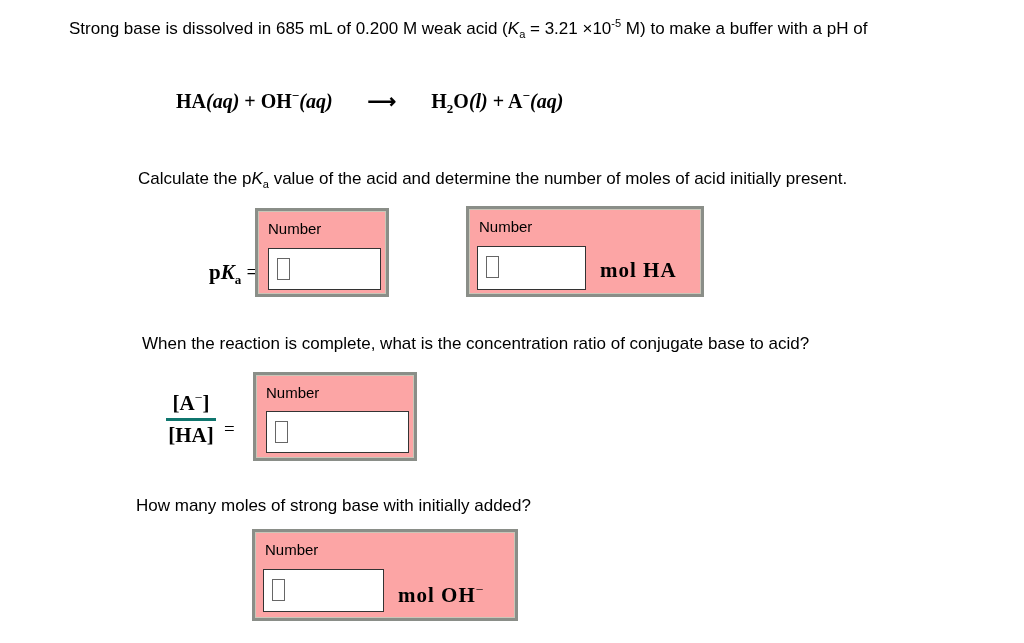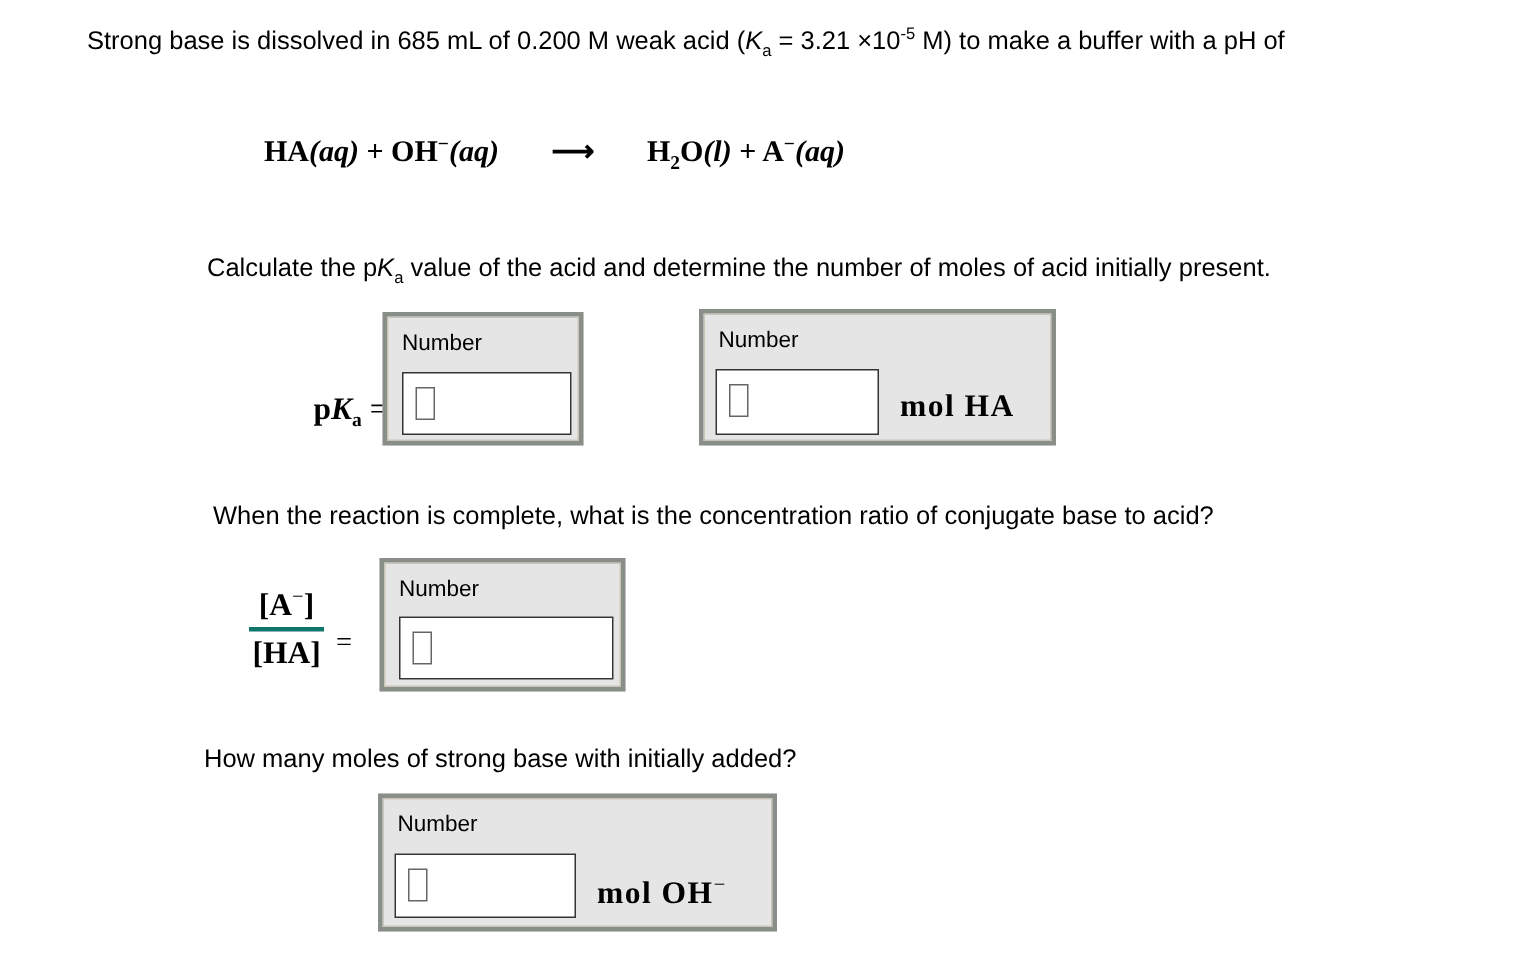--- a/index.html
+++ b/index.html
@@ -1,31 +1,31 @@
 <!DOCTYPE html>
 <html><head>
 <meta charset="utf-8">
 <style>
   body { margin:0; background:#fff; width:1024px; height:643px; position:relative; overflow:hidden; font-family:"Liberation Sans", sans-serif; color:#000; }
   .abs { position:absolute; }
   .para { font-size:17px; line-height:22px; }
   .serif { font-family:"Liberation Serif", serif; }
   .eq { font-size:20px; font-weight:bold; white-space:nowrap; }
   .eq i { font-weight:bold; }
-  .box { position:absolute; background:#e5e5e5; border:3px solid #8a8e88; box-shadow:inset 0 0 0 1px #c9c6b8; box-sizing:border-box;text-decoration:underline; }
+  .box { position:absolute; background:#fca5a5; border:3px solid #8a8e88; box-shadow:inset 0 0 0 1px #c9c6b8; box-sizing:border-box;text-decoration:underline; }
   .box .lbl { position:absolute; left:10px; top:9px; font-size:15px; }
   .box .inp { position:absolute; background:#fff; border:1px solid #333; box-sizing:border-box; }
   .box .inp .cur { position:absolute; left:8px; top:9px; width:13px; height:22px; border:1px solid #666; box-sizing:border-box; background:#fff; }
   .unit { font-family:"Liberation Serif", serif; font-weight:bold; font-size:21px; position:absolute; white-space:nowrap; letter-spacing:1px; }
   sup, sub { font-size:65%; }
 </style>
 </head>
 <body>
 
-<div class="abs para" style="left:58px; top:12px;">
+<div class="abs para" style="left:69px; top:12px;">
   <div><span>Strong base is dissolved in 685 mL of 0.200 M weak acid (</span><i>K</i><sub>a</sub><span> = 3.21 ×10</span><sup>-5</sup><span> M) to make a buffer with a pH of</span></div>
 </div>
 
 <div class="abs eq serif" style="left:176px; top:88px;">
   <span>HA</span><i>(aq)</i><span> + </span><span>OH</span><sup>−</sup><i>(aq)</i>
   <span style="display:inline-block; width:30px;"></span><span>⟶</span><span style="display:inline-block; width:30px;"></span>
   <span>H</span><sub>2</sub><span>O</span><i>(l)</i><span> + </span><span>A</span><sup>−</sup><i>(aq)</i>
 </div>
 
 <div class="abs para" style="left:138px; top:168px;">

